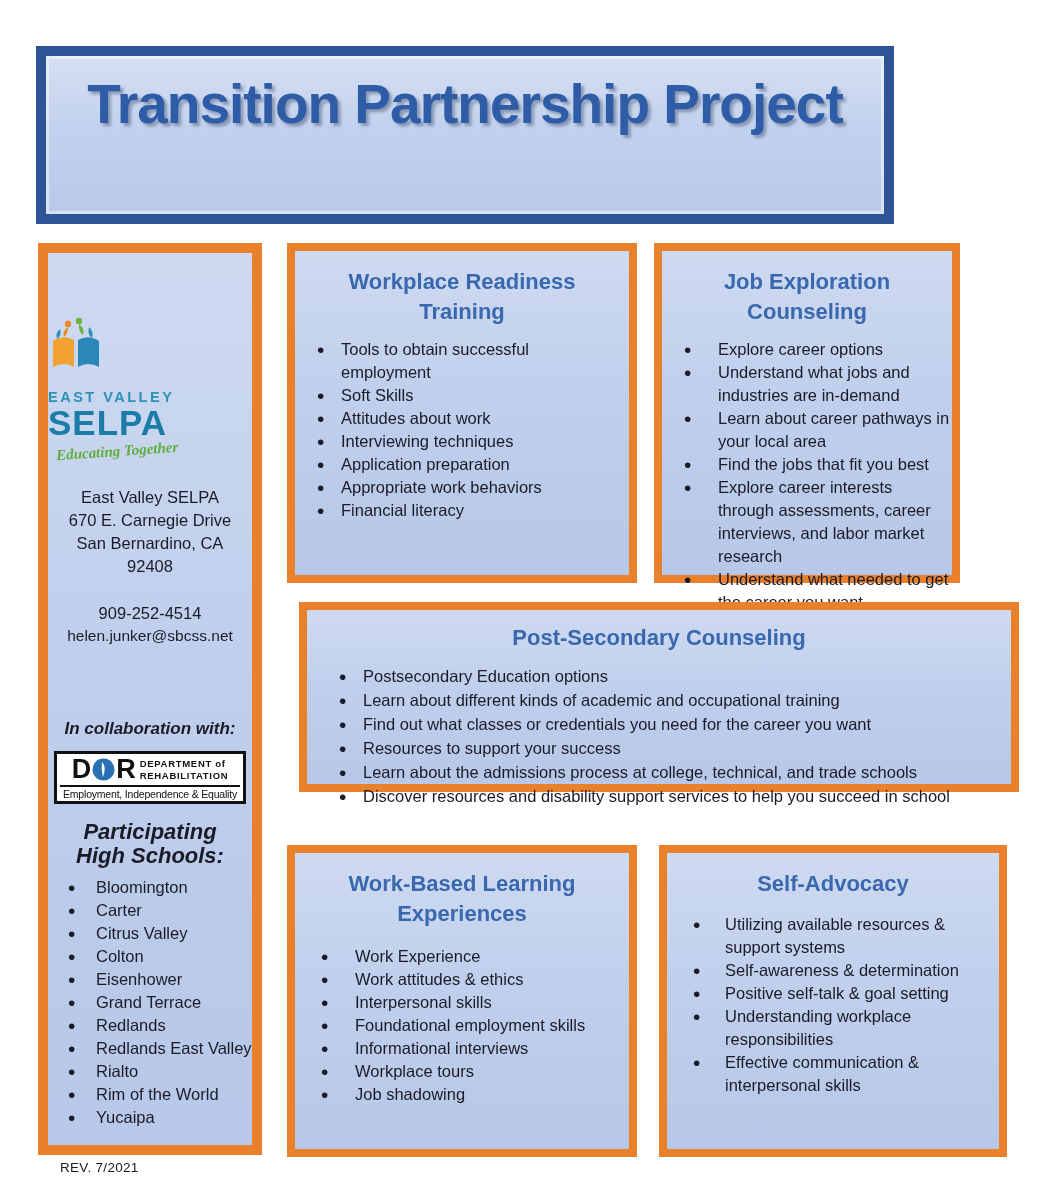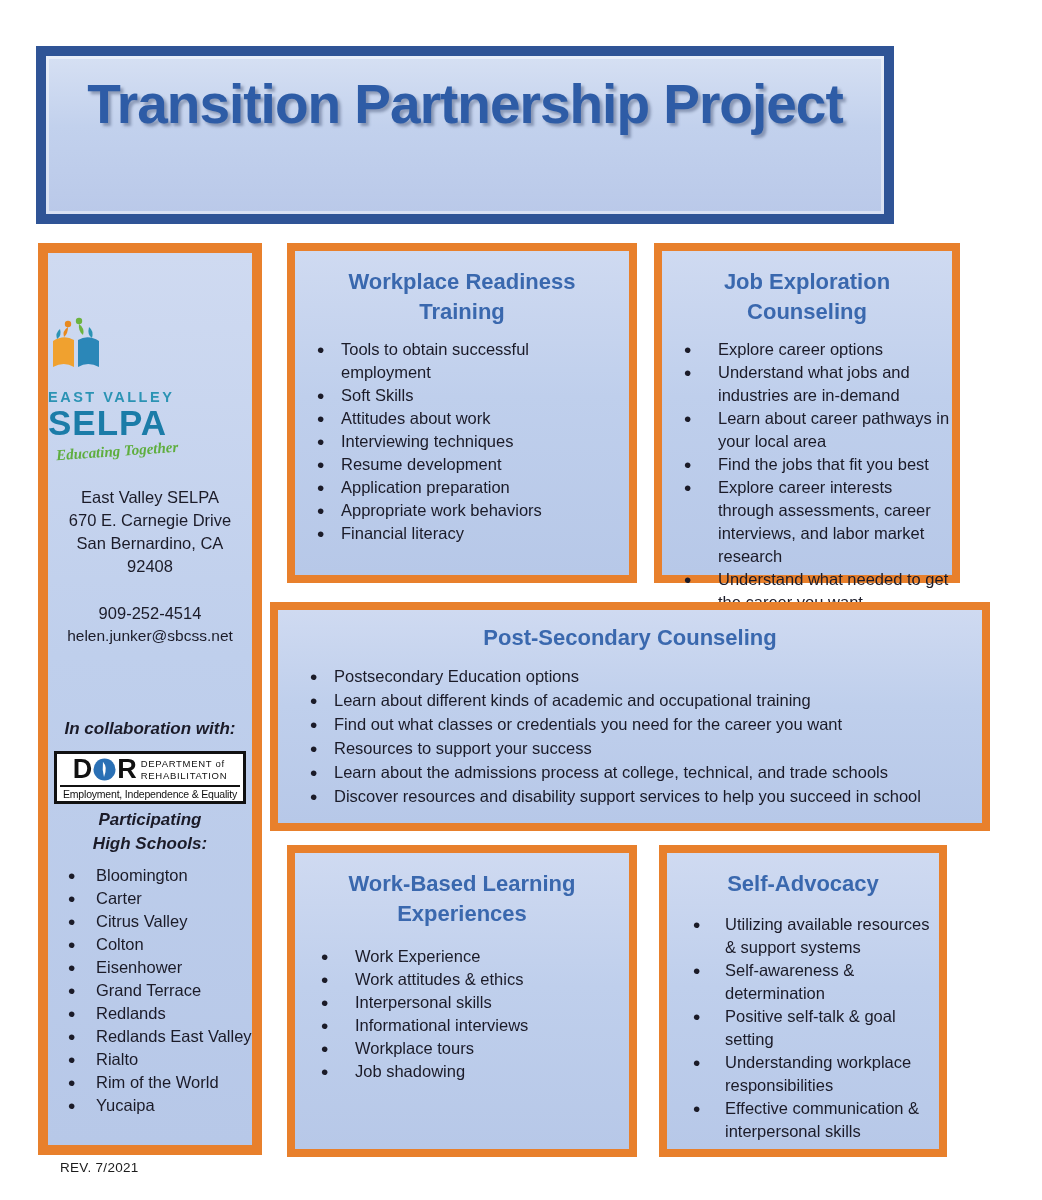--- a/index.html
+++ b/index.html
@@ -75,54 +75,54 @@
   .email { font-size: 15.5px; line-height: 22px; }
   .collab { margin-top: 72px; font-size: 17px; font-weight: 700; font-style: italic; }
   .dor-logo {
     margin: 12px auto 0; width: 192px;
     background: #ffffff; border: 3px solid #111111; padding: 2px 3px 1px;
   }
   .dor-row { display: flex; align-items: center; justify-content: center; }
   .dor-letter { font-size: 27px; font-weight: 800; color: #111111; line-height: 1; }
   .dor-circle { display: inline-block; width: 23px; height: 23px; margin: 0 1px; }
   .dor-name { margin-left: 4px; text-align: left; }
-  .dor-name div { font-size: 9.5px; font-weight: 400; letter-spacing: 0.7px; color: #111111; line-height: 1.2; white-space: nowrap; }
+  .dor-name div { font-size: 9.5px; font-weight: 700; letter-spacing: 0.7px; color: #111111; line-height: 1.2; white-space: nowrap; }
   .dor-tagline {
     border-top: 2px solid #111111; margin-top: 2px; padding-top: 1px;
     font-size: 10.5px; color: #111111; white-space: nowrap; letter-spacing: -0.2px;
   }
-  .schools-heading { margin-top: 4px; font-size: 17px; font-weight: 700; font-style: italic; line-height: 24px; }
+  .schools-heading { margin-top: 16px; font-size: 22px; font-weight: 700; font-style: italic; line-height: 24px; }
   ul.schools {
     list-style: none; text-align: left; margin: 8px 0 0 18px;
   }
   ul.schools li {
     position: relative; padding-left: 30px;
     font-size: 16.5px; line-height: 23px; color: #1b1b28;
   }
   ul.schools li::before { content: "\2022"; position: absolute; left: 2px; font-size: 21px; }
 
   
   .b0 { left: 287px; top: 243px; width: 350px; height: 340px; }
   .b0 .box-title { margin: 16px 10px 0; }
   .b0 ul { --indent: 30px; --dot: 6px; margin: 11px 8px 0 16px; }
 
   .b1 { left: 654px; top: 243px; width: 306px; height: 340px; }
   .b1 .box-title { margin: 16px 6px 0; }
   .b1 ul { --indent: 46px; --dot: 12px; margin: 11px 2px 0 10px; }
 
-  .b2 { left: 270px; top: 602px; width: 720px; height: 229px; }
+  .b2 { left: 299px; top: 602px; width: 720px; height: 190px; }
   .b2 .box-title { margin: 13px 10px 0; }
   .b2 ul { --indent: 34px; --dot: 10px; margin: 12px 12px 0 22px; }
   .b2 ul li { margin-bottom: 1px; }
 
   .b3 { left: 287px; top: 845px; width: 350px; height: 312px; }
   .b3 .box-title { margin: 16px 10px 0; }
   .b3 ul { --indent: 50px; --dot: 16px; margin: 16px 2px 0 10px; }
 
-  .b4 { left: 659px; top: 845px; width: 288px; height: 312px; }
+  .b4 { left: 659px; top: 845px; width: 348px; height: 312px; }
   .b4 .box-title { margin: 16px 10px 0; }
   .b4 ul { --indent: 46px; --dot: 14px; margin: 14px 2px 0 12px; }
 
   .footer {
     position: absolute; left: 60px; top: 1160px;
     font-size: 13.5px; color: #1c1c1c; letter-spacing: 0.3px;
   }
 </style>
 </head>
 <body>
@@ -203,21 +203,20 @@
       </ul>
   </aside>
 
   <section class="panel b0">
     <h2 class="box-title">Workplace Readiness Training</h2>
     <ul class="bullets">
         <li>Tools to obtain successful employment</li>
         <li>Soft Skills</li>
         <li>Attitudes about work</li>
         <li>Interviewing techniques</li>
-        <li>Resume development</li>
         <li>Application preparation</li>
         <li>Appropriate work behaviors</li>
         <li>Financial literacy</li>
       </ul>
   </section>
 
   <section class="panel b1">
     <h2 class="box-title">Job Exploration Counseling</h2>
     <ul class="bullets">
         <li>Explore career options</li>
@@ -240,20 +239,21 @@
         <li>Discover resources and disability support services to help you succeed in school</li>
       </ul>
   </section>
 
   <section class="panel b3">
     <h2 class="box-title">Work-Based Learning Experiences</h2>
     <ul class="bullets">
         <li>Work Experience</li>
         <li>Work attitudes &amp; ethics</li>
         <li>Interpersonal skills</li>
+        <li>Foundational employment skills</li>
         <li>Informational interviews</li>
         <li>Workplace tours</li>
         <li>Job shadowing</li>
       </ul>
   </section>
 
   <section class="panel b4">
     <h2 class="box-title">Self-Advocacy</h2>
     <ul class="bullets">
         <li>Utilizing available resources &amp; support systems</li>

